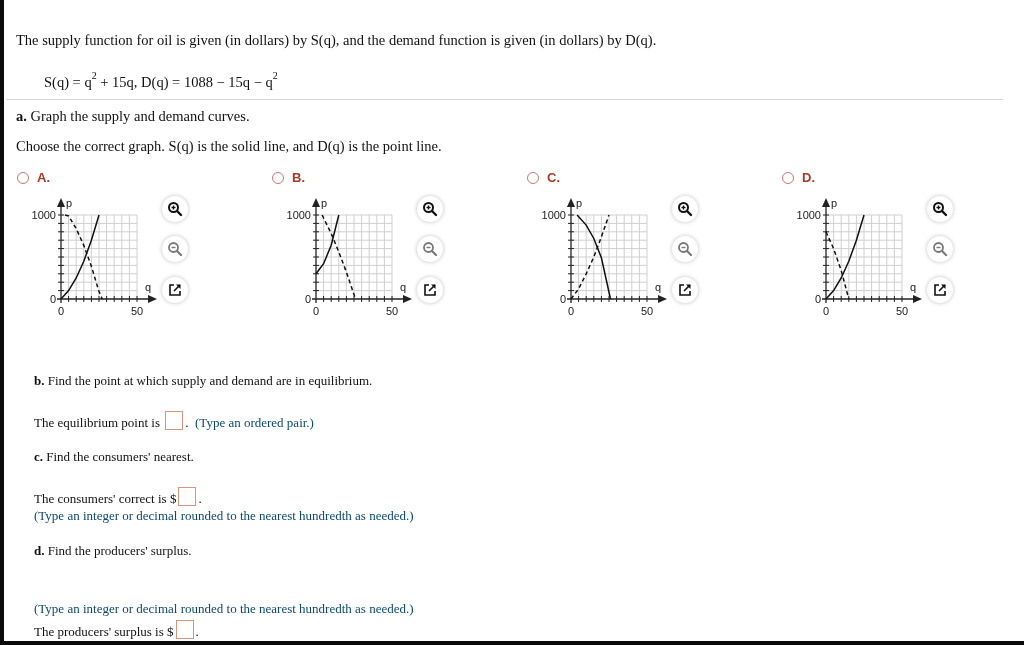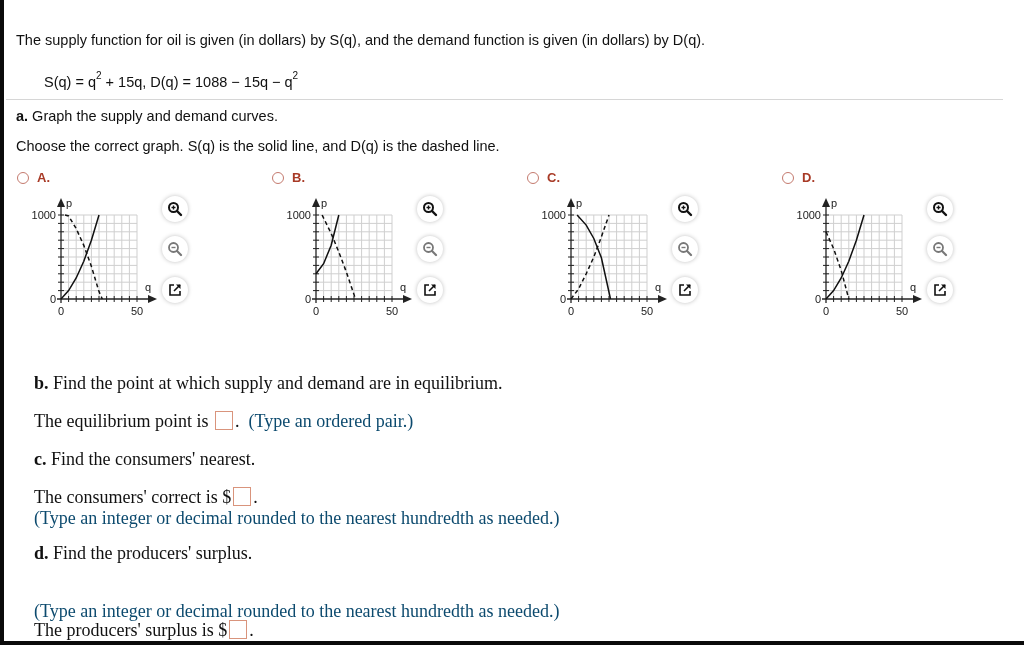--- a/index.html
+++ b/index.html
@@ -2,56 +2,56 @@
 <html><head>
 <meta charset="utf-8">
 <style>
   html, body { margin:0; padding:0; }
   body {
     width:1024px; height:645px; background:#fff; position:relative; overflow:hidden;
     font-family:"Liberation Sans", sans-serif; color:#111;
   }
   .frame-left { position:absolute; left:0; top:0; width:4px; height:645px; background:#0a0a0a; }
   .frame-bottom { position:absolute; left:0; top:641px; width:1024px; height:4px; background:#0a0a0a; }
-  .sans { font-family:Liberation Sans, sans-serif;text-align:center; }
+  .sans { font-family:Liberation Serif, serif;text-align:center; }
   .serif { font-family:"Liberation Serif", serif; }
   .abs { position:absolute; white-space:nowrap; }
   .intro { left:16px; top:32px; font-size:14.5px; }
   .formula { left:44px; top:72px; font-size:14.5px; }
   .formula sup { font-size:10px; position:relative; top:-2px; }
   .divider { position:absolute; left:6px; top:99px; width:997px; height:1px; background:#d6d6d6; }
   .parta { left:16px; top:108px; font-size:14.5px; }
   .parta b, .choose b { font-weight:bold; }
   .choose { left:16px; top:138px; font-size:14.5px; }
   .option { position:absolute; top:170px; display:flex; align-items:center; }
   .radio { width:12px; height:12px; border:1.5px solid #c47a6e; border-radius:50%; box-sizing:border-box; }
   .opt-label { margin-left:8px; font-size:13px; font-weight:bold; color:#a83a26; }
   .graph { position:absolute; }
   .iconbtn {
     position:absolute; width:26px; height:26px; border-radius:50%; background:#fff;
     box-shadow:0 0 4px rgba(0,0,0,0.25); display:flex; align-items:center; justify-content:center;
   }
-  .q { font-size:18px; }
+  .q { font-size:13px; }
   .q b { font-weight:bold; }
   .hint { color:#0c4a6e; }
   .ansbox { display:inline-block; width:16px; height:17px; border:1px solid #d9947c; vertical-align:-3px; margin:0 2px; background:#fff; }
 </style>
 </head>
 <body>
 
 <div class="frame-left"></div>
 <div class="frame-bottom"></div>
 
 <div class="abs intro sans">The supply function for oil is given (in dollars) by S(q), and the demand function is given (in dollars) by D(q).</div>
 <div class="abs formula sans"><span>S(q) = q</span><sup>2</sup><span> + 15q,  D(q) = 1088 − 15q − q</span><sup>2</sup></div>
 
 <div class="divider"></div>
 
 <div class="abs parta sans"><b>a.</b><span> Graph the supply and demand curves.</span></div>
-<div class="abs choose sans">Choose the correct graph.  S(q) is the solid line, and D(q) is the dashed line.</div>
+<div class="abs choose sans">Choose the correct graph.  S(q) is the solid line, and D(q) is the point line.</div>
 
 <div id="options">
     <div class="option" style="left: 17px;">
       <span class="radio"></span>
       <span class="opt-label">A.</span>
     </div>
     <svg width="160" height="130" class="graph" style="left: 20px; top: 192px;">
       <line x1="48.6" y1="23" x2="48.6" y2="107" stroke="#cfcfcf" stroke-width="1"></line>
       <line x1="41" y1="98.6" x2="117" y2="98.6" stroke="#cfcfcf" stroke-width="1"></line>
       <line x1="56.2" y1="23" x2="56.2" y2="107" stroke="#cfcfcf" stroke-width="1"></line>

